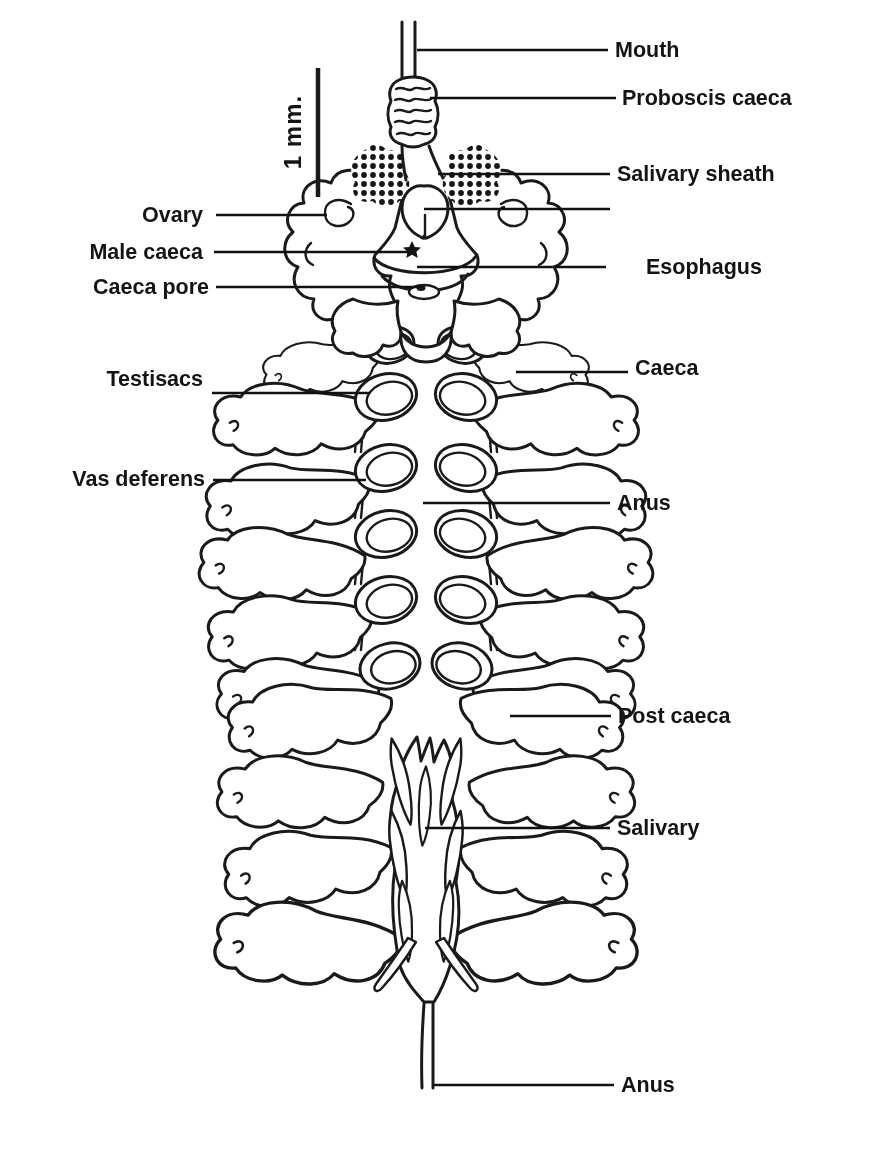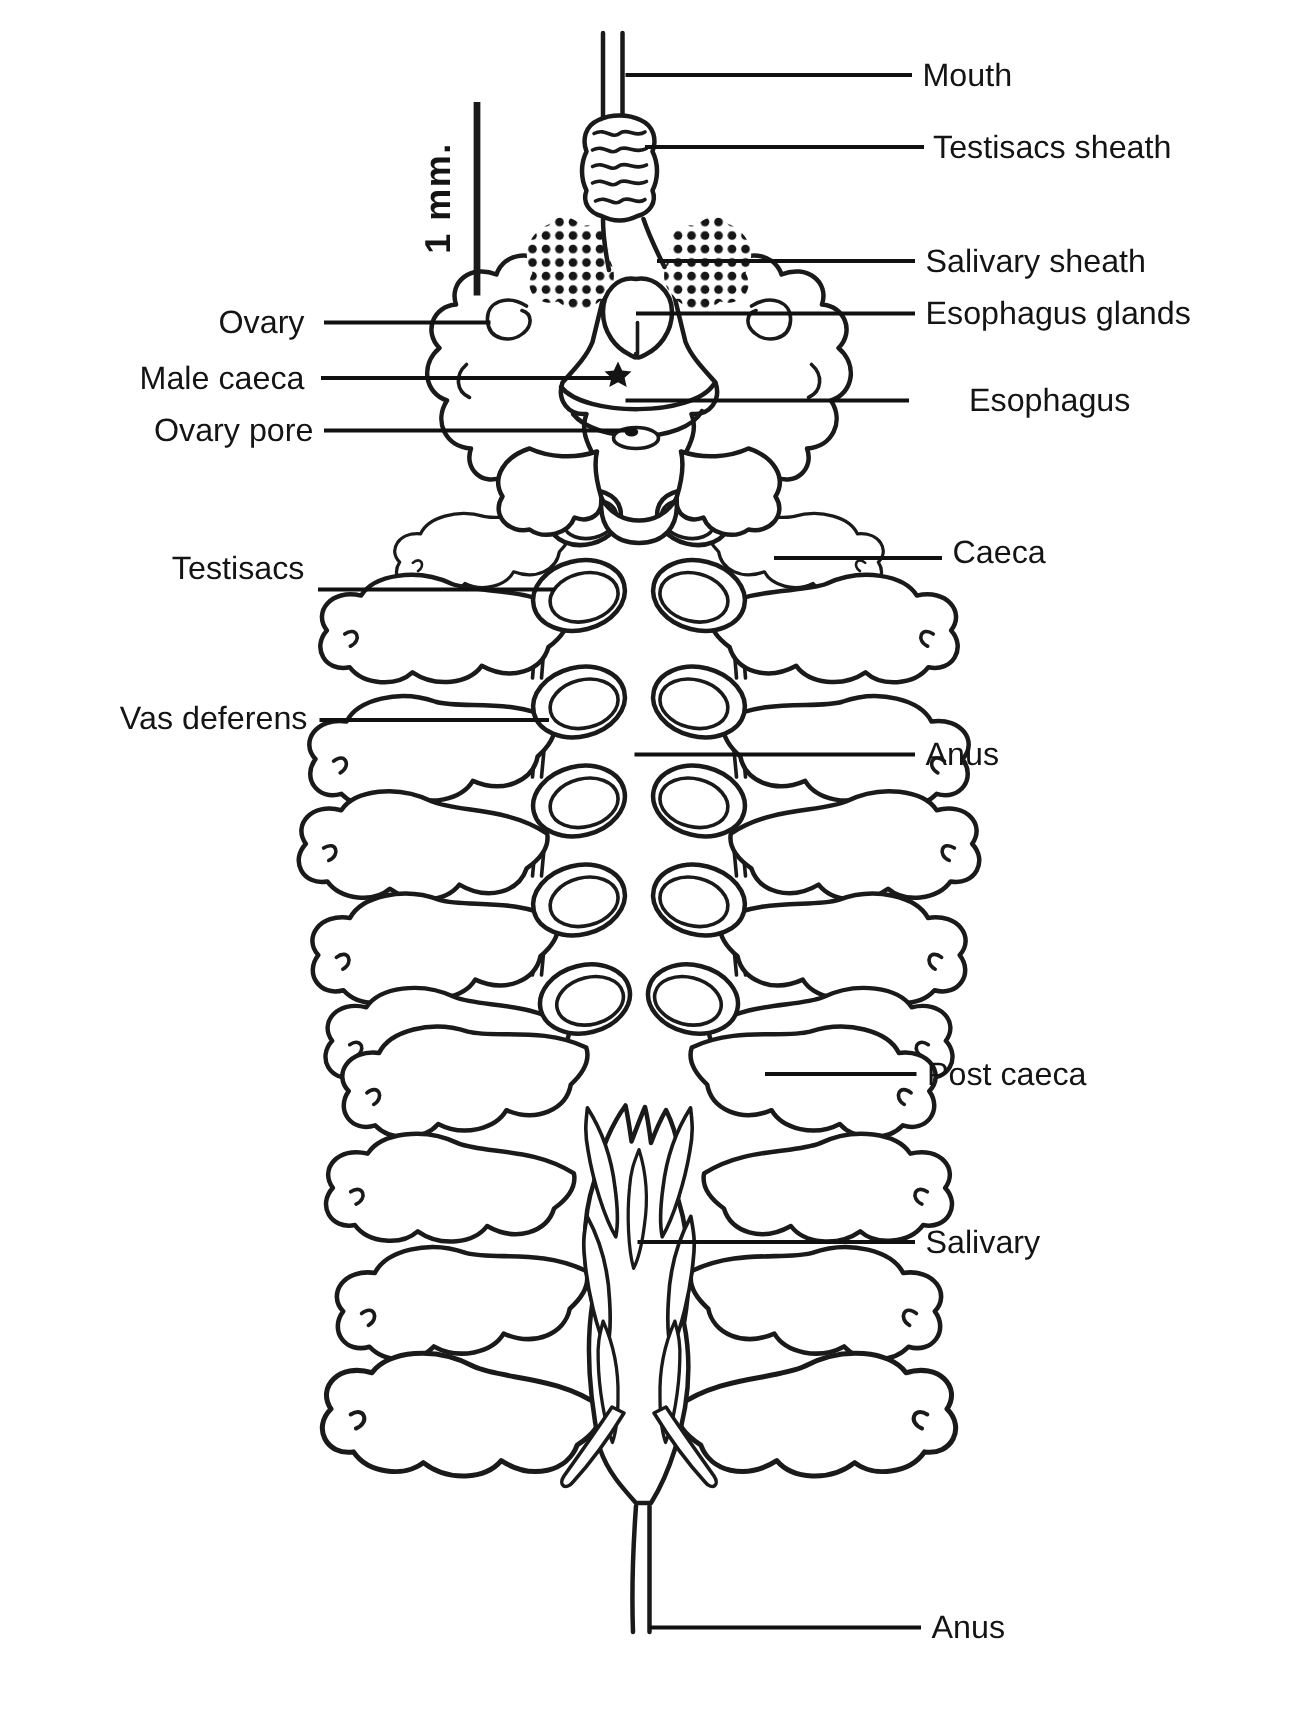--- a/index.html
+++ b/index.html
@@ -1,19 +1,19 @@
 <!DOCTYPE html>
 <html><head>
 <meta charset="utf-8">
 <style>
   html,body{margin:0;padding:0;background:#fff;}
   .stage{position:relative;width:869px;height:1150px;background:#ffffff;overflow:hidden;
          font-family:"Liberation Sans",sans-serif;color:#141414;}
   .stage svg{position:absolute;left:0;top:0;}
-  .lbl{position:absolute;font-size:21.5px;line-height:24px;white-space:nowrap;color:#141414;}
+  .lbl{position:absolute;font-size:21.5px;line-height:24px;white-space:nowrap;color:#141414;font-weight:bold;}
   .lbl.l{text-align:center;}
   .scale-text{position:absolute;left:231px;top:120px;width:120px;height:24px;text-align:center;
               font-weight:bold;font-size:24px;letter-spacing:1px;
               transform:rotate(-90deg);transform-origin:50% 50%;}
   .ink{stroke:#1a1a1a;stroke-width:3;stroke-linecap:round;stroke-linejoin:round;}
   .thin{stroke-width:2.4;}
   .fillw{fill:#ffffff;}
   .nofill{fill:none;}
   .solid{fill:#141414;stroke:none;}
   .leader{stroke:#111111;stroke-width:2.6;}
@@ -135,29 +135,28 @@
     <line class="leader" x1="214" y1="252" x2="408" y2="252"></line>
     <line class="leader" x1="216" y1="287" x2="420" y2="287"></line>
     <line class="leader" x1="212" y1="393" x2="370" y2="393"></line>
     <line class="leader" x1="213" y1="480" x2="366" y2="480"></line>
   </g>
 </svg>
 
 <div class="scale-text">1 mm.</div>
 
 <div class="lbl r" style="left:615px;top:38px">Mouth</div>
-<div class="lbl r" style="left:622px;top:86px">Testisacs sheath</div>
+<div class="lbl r" style="left:622px;top:86px">Proboscis caeca</div>
 <div class="lbl r" style="left:617px;top:162px">Salivary sheath</div>
-<div class="lbl r" style="left:617px;top:197px">Esophagus glands</div>
 <div class="lbl r" style="left:646px;top:255px">Esophagus</div>
 <div class="lbl r" style="left:635px;top:356px">Caeca</div>
 <div class="lbl r" style="left:617px;top:491px">Anus</div>
 <div class="lbl r" style="left:618px;top:704px">Post caeca</div>
 <div class="lbl r" style="left:617px;top:816px">Salivary</div>
 <div class="lbl r" style="left:621px;top:1073px">Anus</div>
 
 <div class="lbl l" style="right:666px;top:203px">Ovary</div>
 <div class="lbl l" style="right:666px;top:240px">Male caeca</div>
-<div class="lbl l" style="right:660px;top:275px">Ovary pore</div>
+<div class="lbl l" style="right:660px;top:275px">Caeca pore</div>
 <div class="lbl l" style="right:666px;top:367px">Testisacs</div>
 <div class="lbl l" style="right:664px;top:467px">Vas deferens</div>
 
 </div>
 
 </body></html>

